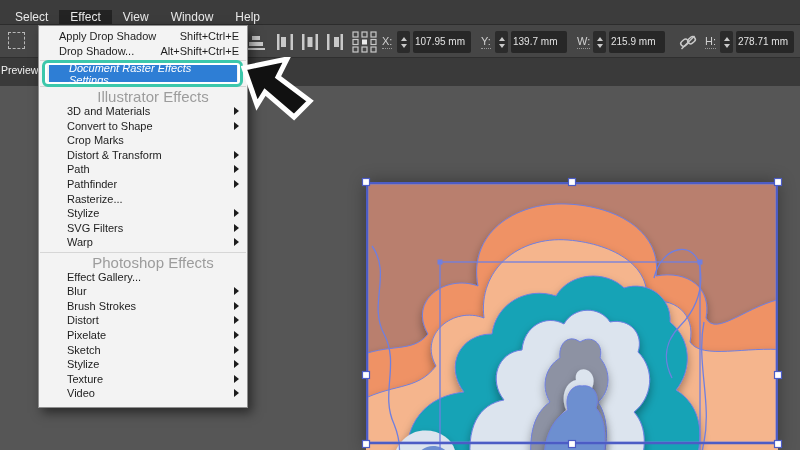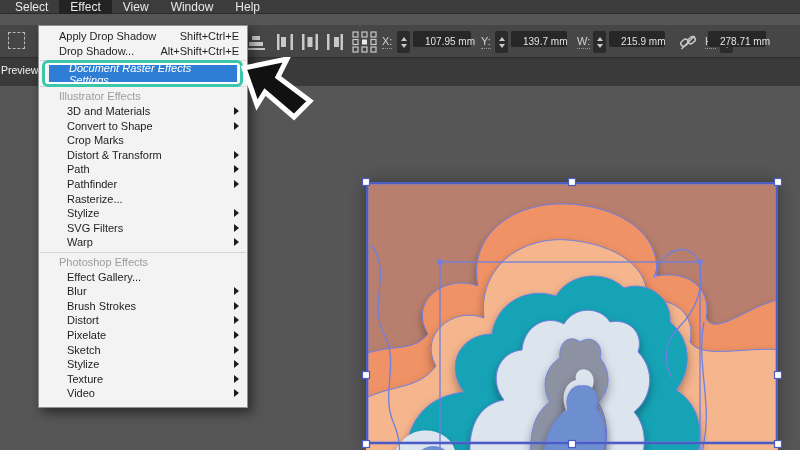--- a/index.html
+++ b/index.html
@@ -2,58 +2,58 @@
 <html style="--menubar_bg: #3c3c3c; --toolbar_bg: #464646; --band_bg: #3a3a3a; --canvas_bg: #565656; --menu_bg: #f3f3f3; --highlight_blue: #2e7ed5; --callout_teal: #3cc7ab; --selection_blue: #6f7fe0; --selection_dark: #4c5cc5; --art_salmon: #b97f6e; --art_orange: #ef9265; --art_peach: #f5b58d; --art_teal: #16a3b6; --art_pale: #dce4ee; --art_gray: #8d92a3; --art_blue: #6d8fd0;"><head>
 <meta charset="utf-8">
 <style>
   html,body{margin:0;padding:0;}
   body{
     width:800px;height:450px;position:relative;overflow:hidden;
     font-family:"Liberation Sans",sans-serif;
     background:var(--canvas_bg,#565656);
   }
   
-  .menubar{position:absolute;left:0;top:0;width:800px;height:14px;
-    background:var(--menubar_bg,#3c3c3c);display:flex;align-items:center;
+  .menubar{position:absolute;left:0;top:0;width:800px;height:25px;
+    background:var(--menubar_bg,#3c3c3c);display:flex;align-items:flex-end;
     padding-left:4px;z-index:30;border-bottom:1px solid #2c2c2c;box-sizing:border-box;}
   .mitem{color:#e9e9e9;font-size:12px;display:flex;align-items:center;
     padding:0 11px;white-space:nowrap;}
   .mitem.active{background:#232323;}
   
   .toolbar{position:absolute;left:0;top:25px;width:800px;height:33px;
     background:var(--toolbar_bg,#464646);z-index:5;border-bottom:1px solid #2f2f2f;box-sizing:border-box;}
   .tb{position:absolute;top:6px;}
   .transform-icon{left:8px;top:7px;width:15px;height:15px;border:1px dashed #b8b8b8;}
   .flabel{color:#cfcfcf;font-size:11px;line-height:13px;border-bottom:1px dotted #999;top:10px;}
   .step{width:13px;height:22px;background:#2b2b2b;border-radius:2px;display:flex;
     flex-direction:column;align-items:center;justify-content:center;gap:3px;top:6px;}
   .step .up{width:0;height:0;border-left:3.5px solid transparent;border-right:3.5px solid transparent;border-bottom:4px solid #c9c9c9;}
   .step .dn{width:0;height:0;border-left:3.5px solid transparent;border-right:3.5px solid transparent;border-top:4px solid #c9c9c9;}
-  .fld{height:16px;background:#272727;border-radius:2px;color:#e3e3e3;
-    font-size:10px;line-height:22px;padding:0 12px;box-sizing:border-box;width:54px;top:6px;white-space:nowrap;}
+  .fld{height:22px;background:#272727;border-radius:2px;color:#e3e3e3;
+    font-size:10px;line-height:22px;padding:0 2px;box-sizing:border-box;width:54px;top:6px;white-space:nowrap;}
   
   .band{position:absolute;left:0;top:58px;width:800px;height:28px;background:var(--band_bg,#3a3a3a);z-index:1;}
   .preview-label{position:absolute;left:1px;top:64px;color:#f2f2f2;font-size:10.5px;z-index:26;}
   .canvas{position:absolute;left:0;top:86px;width:800px;height:364px;background:var(--canvas_bg,#565656);z-index:0;}
   
   .artboard{position:absolute;left:366px;top:182px;width:412px;height:268px;z-index:2;
     box-shadow:0 0 16px rgba(0,0,0,.35);}
   .artboard svg{overflow:visible;display:block;}
   
   .menu-panel{position:absolute;left:38px;top:25px;width:210px;z-index:40;
     background:var(--menu_bg,#f3f3f3);border:1px solid #8f8f8f;box-sizing:border-box;
     box-shadow:4px 5px 10px rgba(0,0,0,.5);padding:3px 0 6px;}
   .menu-item{display:flex;align-items:center;height:14.6px;padding:0 8px 0 20px;
     font-size:11px;color:#1d1d1d;position:relative;}
   .menu-item.indent{padding-left:28px;gap:24px;}
   .menu-item .sc{margin-left:auto;font-size:11px;color:#1d1d1d;}
   .menu-item .sub{margin-left:auto;width:0;height:0;
     border-left:5px solid #1c1c1c;border-top:4px solid transparent;border-bottom:4px solid transparent;}
   .menu-header{height:14.6px;display:flex;align-items:center;padding-left:20px;
-    font-size:11px;color:#9c9c9c;}
+    font-size:15px;color:#9c9c9c;justify-content:center;}
   .menu-sep{height:1px;background:#d6d6d6;margin:2px 1px;}
   .menu-item.hl{background:var(--highlight_blue,#2e7ed5);color:#ffffff;height:17px;margin:4px 10px;font-style:italic;}
   .hl-box{position:absolute;left:-7px;right:-6px;top:-5px;bottom:-5px;
     border:3px solid var(--callout_teal,#3cc7ab);border-radius:6px;
     box-shadow:inset 0 0 0 2px #ffffff;pointer-events:none;}
   
   .callout-arrow{position:absolute;left:241px;top:57px;z-index:50;}
 </style>
 </head>
 <body>
@@ -143,21 +143,21 @@
       <rect x="9.5" y="5.5" width="8" height="5.5" rx="2.7" transform="rotate(-40 13.5 8.2)"></rect>
       <line x1="16.5" y1="4" x2="3.5" y2="17"></line>
     </g>
   </svg>
 
   <span class="tb flabel" style="left:705px">H:</span>
   <div class="tb step" style="left:720px">
       <div class="up"></div>
       <div class="dn"></div>
     </div>
-  <div class="tb fld" style="left:708px;width:58px">278.71 mm</div>
+  <div class="tb fld" style="left:736px;width:58px">278.71 mm</div>
 </div>
 
 <div class="band"></div>
 <div class="preview-label">Preview</div>
 <div class="canvas"></div>
 
 <div class="artboard">
   <svg width="412" height="268" viewBox="0 0 412 268">
     <defs>
       <filter id="ds" x="-30%" y="-30%" width="160%" height="180%">

